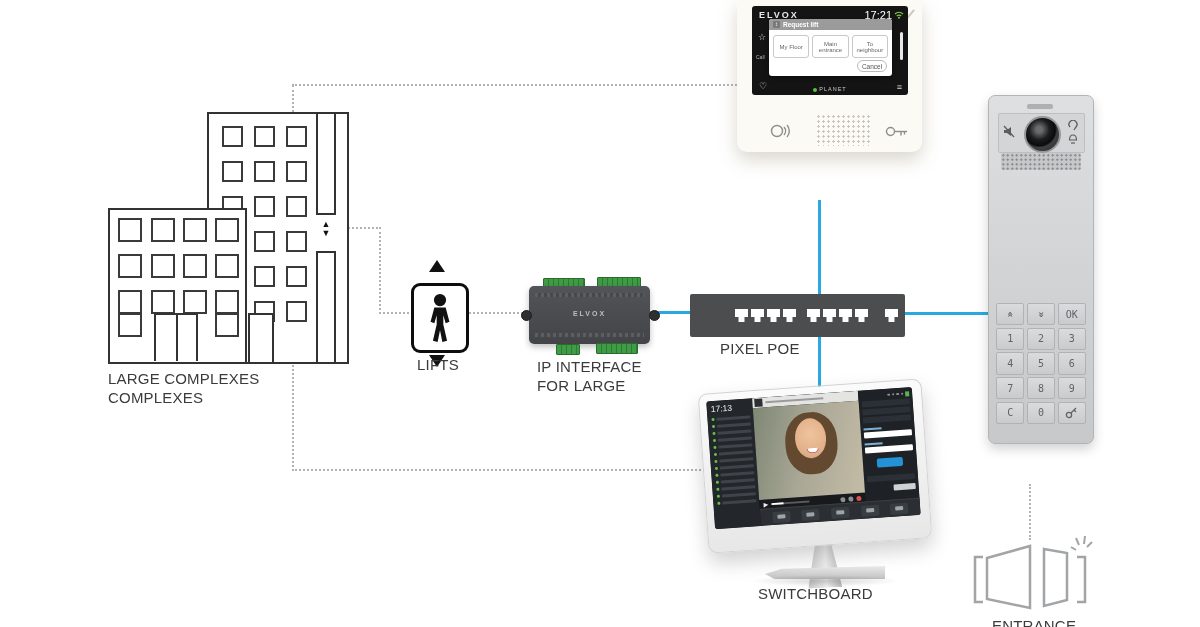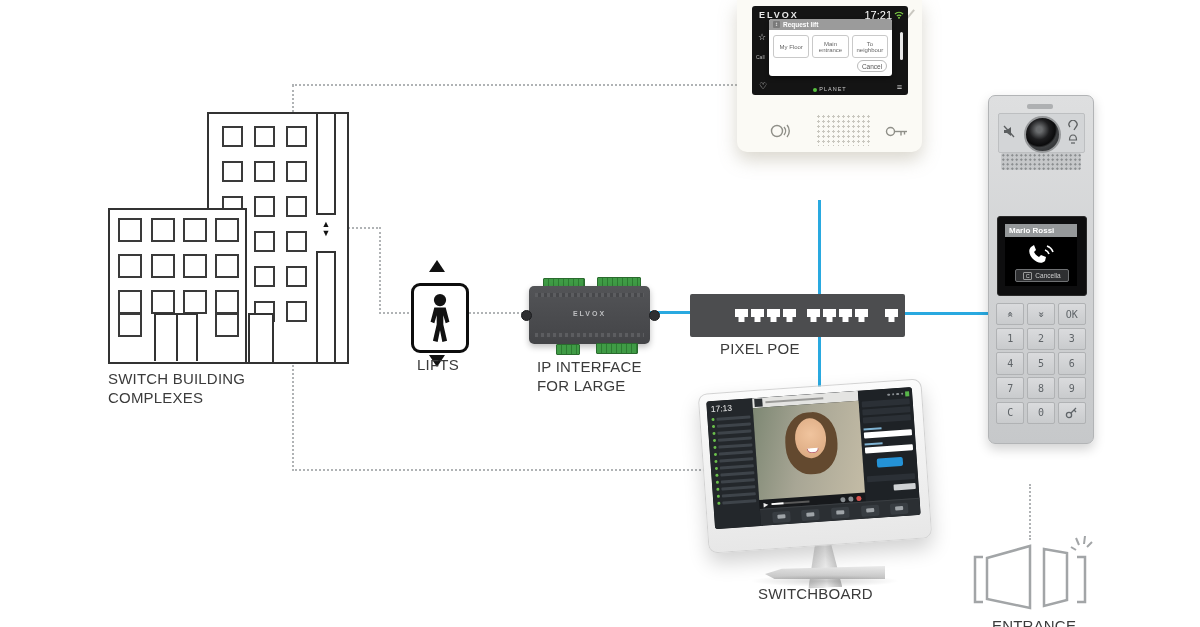--- a/index.html
+++ b/index.html
@@ -199,21 +199,21 @@
           <div class="win fw"></div>
           <div class="win fw"></div>
       </div>
       <div class="win fw" style="position:absolute;left:8px;top:103px"></div>
       <div class="win fw" style="position:absolute;left:105px;top:103px"></div>
       <div class="door" style="left:44px;top:103px;width:40px;height:46px">
         <div style="position:absolute;left:50%;top:0;bottom:0;border-left:2px solid #333"></div>
       </div>
     </div>
     <div class="lbl" style="left:108px;top:369px">
-      <div>SWITCH BUILDING</div>
+      <div>LARGE COMPLEXES</div>
       <div>COMPLEXES</div>
     </div>
   </div>
 
   <div>
     <div class="tri-up" style="left:429px;top:260px"></div>
     <div class="liftbox">
       <svg width="34" height="50" viewBox="0 0 36 52">
         <circle cx="18" cy="7" r="6.5" fill="#111"></circle>
         <path fill="#111" d="M12,15 L24,15 L28,30 L24,31.5 L21.5,23 L21.5,33 L25.5,50 L20.5,51.5 L18,39 L15.5,51.5 L10.5,50 L14.5,33 L14.5,23 L12,31.5 L8,30 Z"></path>
@@ -305,34 +305,20 @@
         <line x1="1" y1="1" x2="11" y2="12" stroke="#5b5e60" stroke-width="1.3"></line>
       </svg>
       <div class="lens"></div>
       <svg style="position:absolute;right:6px;top:6px" width="10" height="26" viewBox="0 0 10 26">
         <path d="M2,7 A4,4 0 1 1 8,7 L6,10" stroke="#5b5e60" fill="none" stroke-width="1.3"></path>
         <path d="M5,15 c-2.5,0 -3.5,2.5 -3.5,5 h7 c0,-2.5 -1,-5 -3.5,-5 z" fill="none" stroke="#5b5e60" stroke-width="1.2"></path>
         <line x1="3" y1="23" x2="7" y2="23" stroke="#5b5e60" stroke-width="1.2"></line>
       </svg>
     </div>
     <div class="grille"></div>
-    <div class="pdisp">
-      <div class="pdisp-in">
-        <div class="pdisp-h">Mario Rossi</div>
-        <svg style="position:absolute;left:22px;top:20px" width="28" height="26" viewBox="0 0 28 26">
-          <path d="M4,3 c-3,3 -2,8 2,12 c4,4 9,5 12,2 l1,-4 -5,-2 -2,2 c-2,-1 -4,-3 -5,-5 l2,-2 -2,-5 z" fill="#fff"></path>
-          <path d="M18,6 a6,6 0 0 1 4,4" stroke="#fff" fill="none" stroke-width="1.6"></path>
-          <path d="M20,2 a10,10 0 0 1 6,6" stroke="#fff" fill="none" stroke-width="1.6"></path>
-        </svg>
-        <div class="pchip">
-          <span class="pchip-key">C</span>
-          <span>Cancella</span>
-        </div>
-      </div>
-    </div>
     <div class="keypad">
       <div class="key key-up">
           <span>«</span>
         </div>
       <div class="key key-down">
           <span>»</span>
         </div>
       <div class="key">OK</div>
       <div class="key">1</div>
       <div class="key">2</div>

